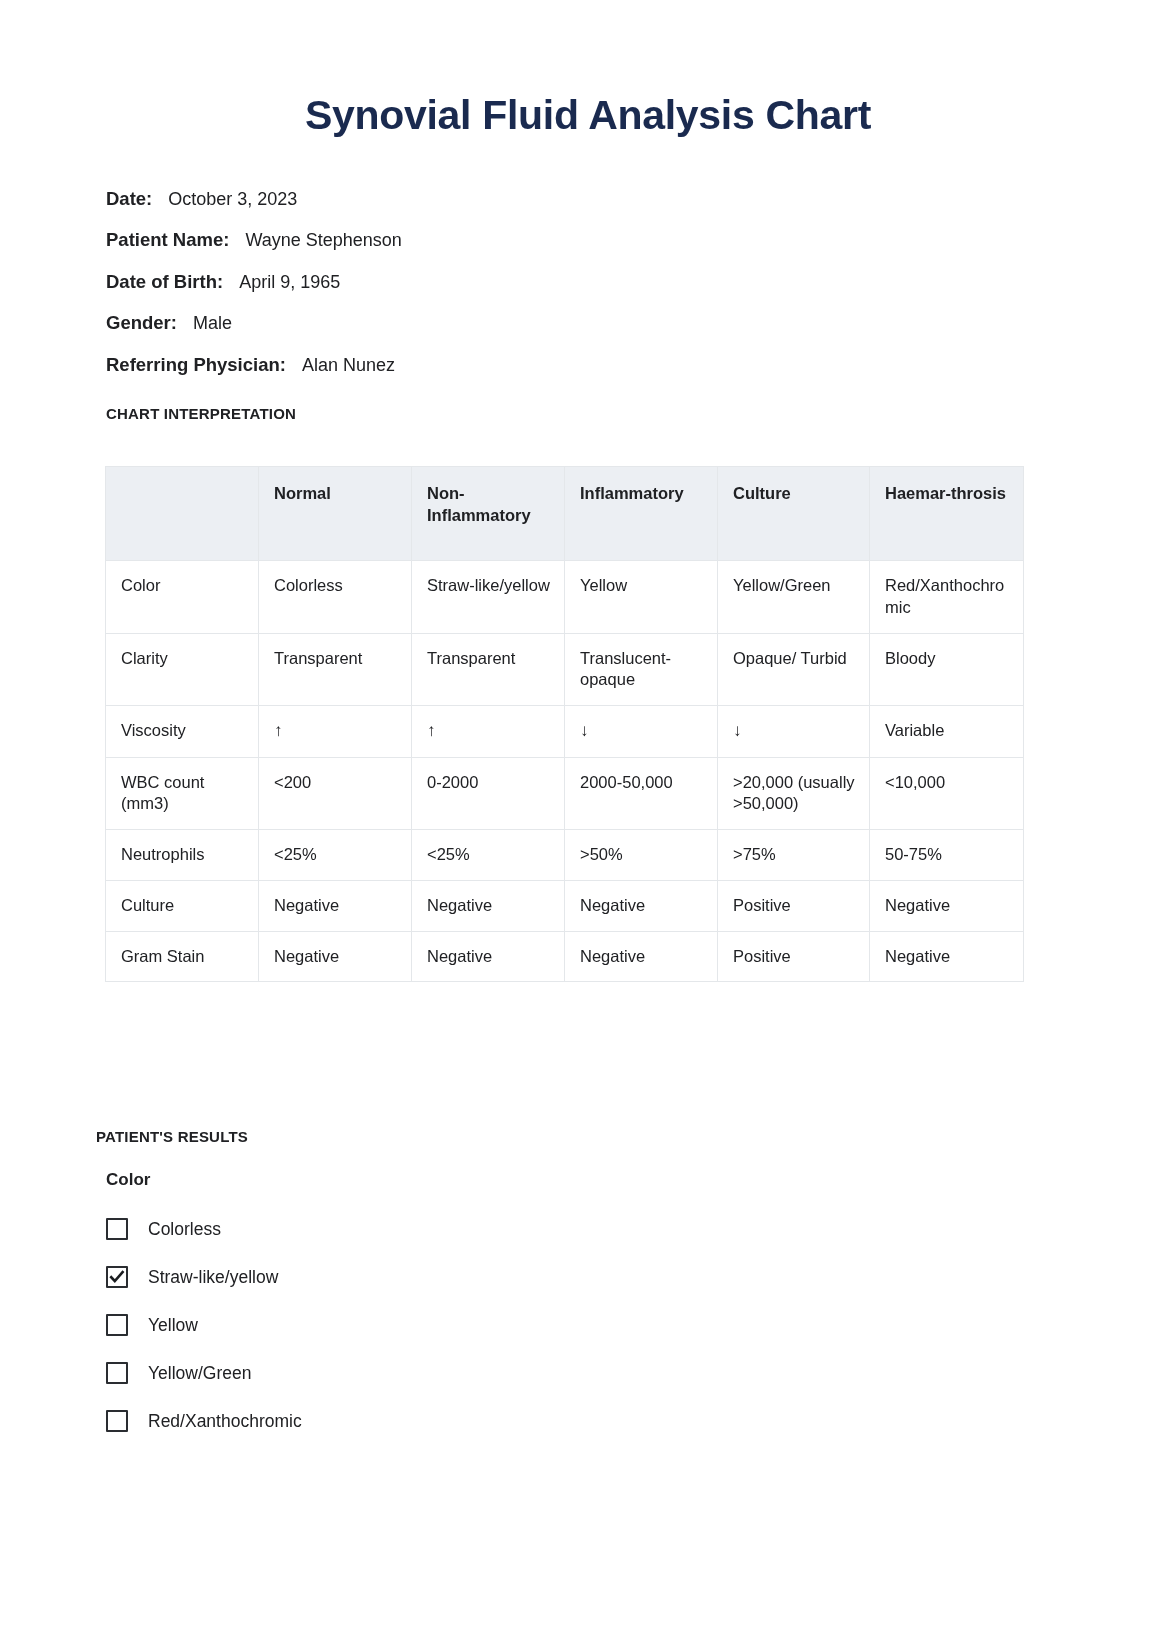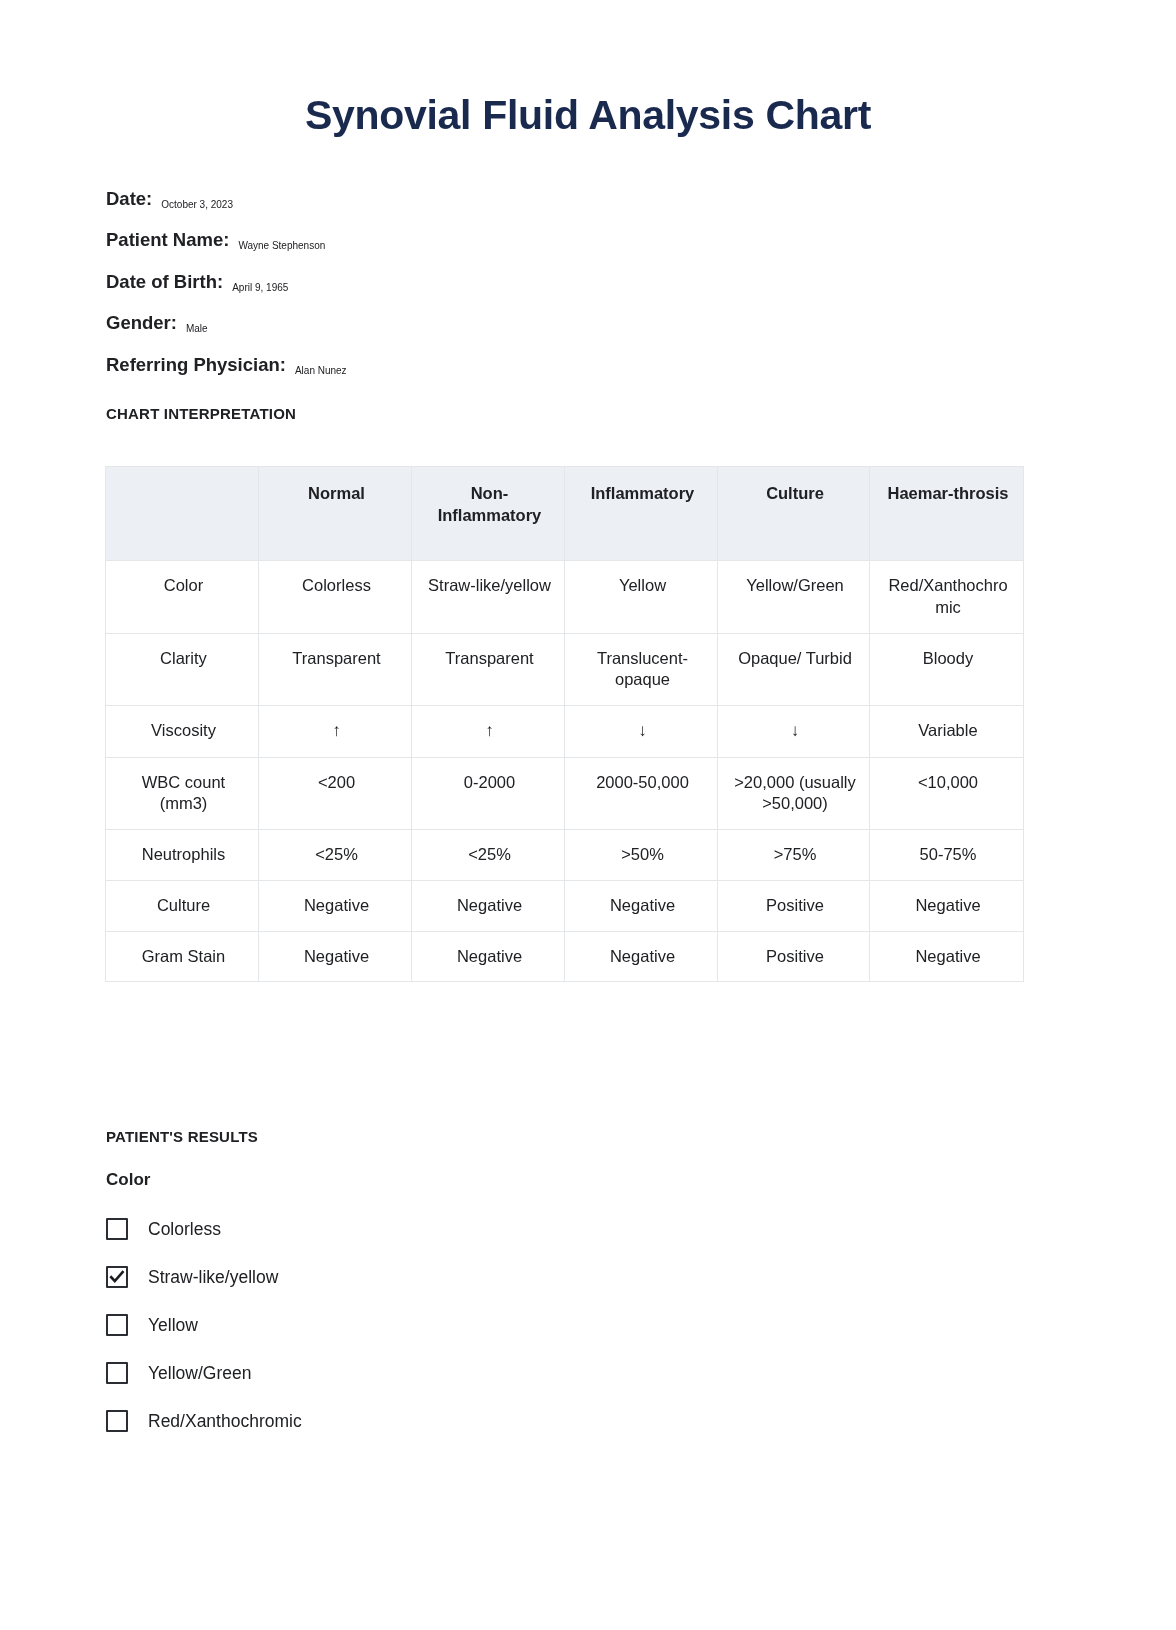--- a/index.html
+++ b/index.html
@@ -53,38 +53,38 @@
     display: flex;
     align-items: flex-end;
   }
   .info-label {
     font-size: 18.5px;
     font-weight: bold;
     color: #202124;
     white-space: nowrap;
   }
   .info-value {
-    font-size: 10px;
+    font-size: 18px;
     font-weight: normal;
     color: #202124;
-    margin-left: 9px;
+    margin-left: 16px;
     white-space: nowrap;
   }
 
   
   .section-heading {
     position: absolute;
     font-size: 15px;
     font-weight: bold;
     color: #202124;
     letter-spacing: 0.2px;
     white-space: nowrap;
   }
   #chart-interpretation-heading { left: 106px; top: 405px; }
-  #patients-results-heading { left: 106px; top: 1128px; }
+  #patients-results-heading { left: 96px; top: 1128px; }
 
   .sub-heading {
     position: absolute;
     left: 106px;
     top: 1170px;
     font-size: 17px;
     font-weight: bold;
     color: #202124;
   }
 
@@ -106,21 +106,21 @@
   table.chart-table col.c2 { width: 153px; }
   table.chart-table col.c3 { width: 153px; }
   table.chart-table col.c4 { width: 152px; }
   table.chart-table col.c5 { width: 154px; }
 
   table.chart-table th,
   table.chart-table td {
     border: 1px solid #e4e7ea;
     padding: 14px 12px 14px 15px;
     vertical-align: top;
-    text-align: center;
+    text-align: left;
     font-weight: normal;
     color: #202124;
     line-height: 1.32;
     word-wrap: break-word;
   }
   table.chart-table thead th {
     background: #eceff3;
     font-weight: bold;
     height: 94px;
     vertical-align: top;

